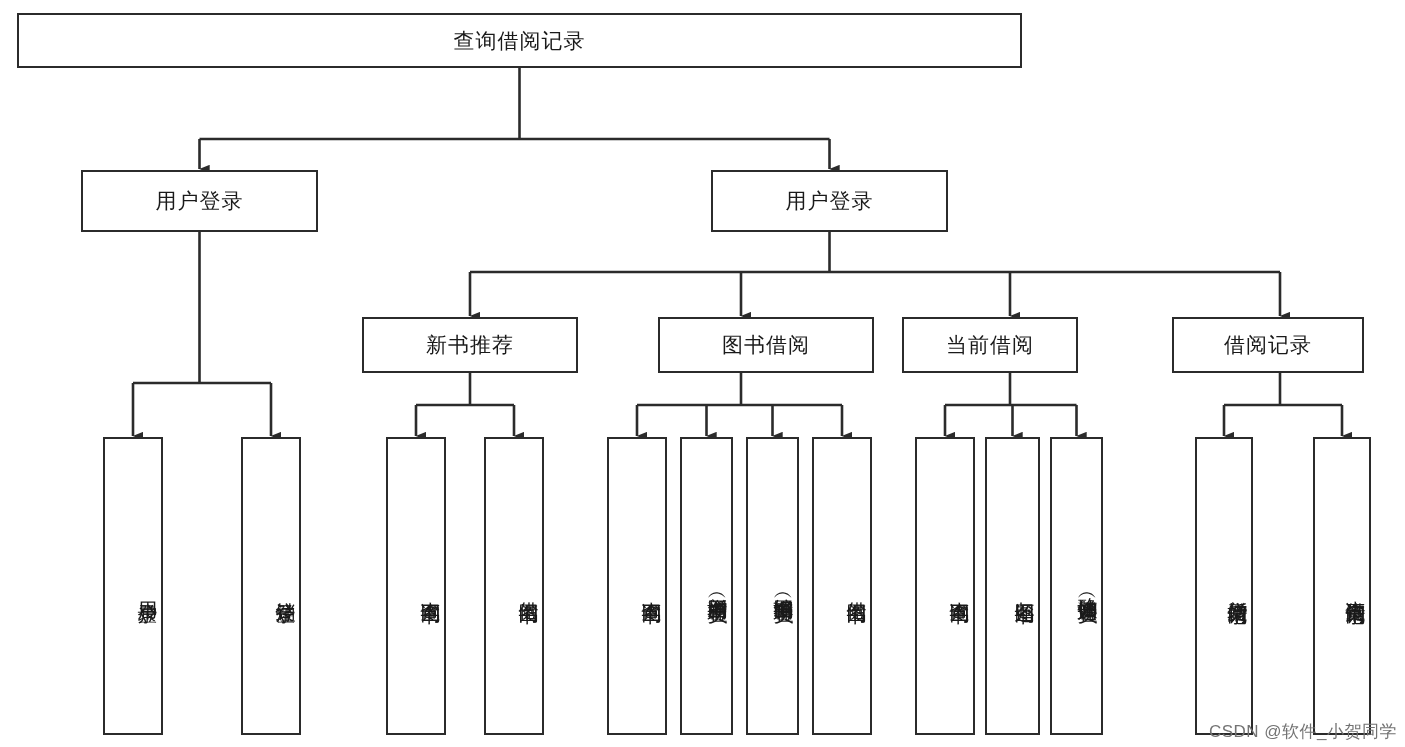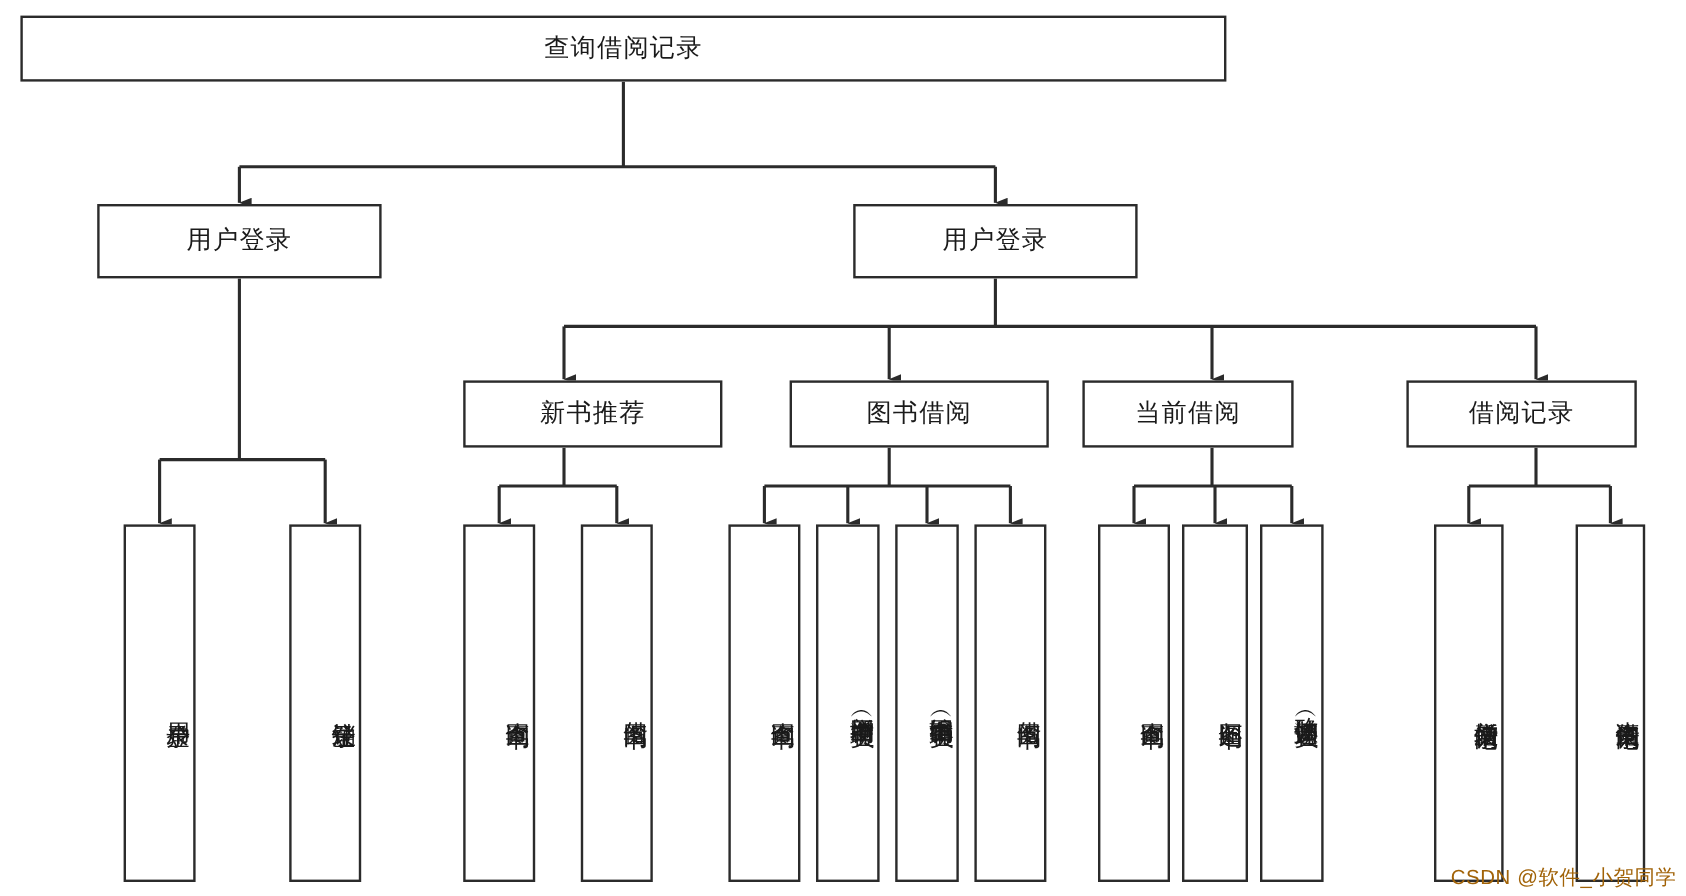--- a/index.html
+++ b/index.html
@@ -59,21 +59,21 @@
   }
   .node-label {
     display: block;
     white-space: nowrap;
   }
   .watermark {
     position: absolute;
     right: 8px;
     bottom: 4px;
     font-size: 17px;
-    color: #a16207;
+    color: #737373;
     letter-spacing: 0.5px;
     white-space: nowrap;
     pointer-events: none;
   }
 </style>
 </head>
 <body>
 
 <div id="diagram-root">
 
@@ -123,21 +123,21 @@
   <div id="nodes-layer">
       <div class="node-box horiz" style="left: 17px; top: 13px; width: 1005px; height: 55px;">
         <span class="node-label">查询借阅记录</span>
       </div>
       <div class="node-box horiz" style="left: 81px; top: 170px; width: 237px; height: 62px;">
         <span class="node-label">用户登录</span>
       </div>
       <div class="node-box horiz" style="left: 711px; top: 170px; width: 237px; height: 62px;">
         <span class="node-label">用户登录</span>
       </div>
-      <div class="node-box horiz" style="left: 362px; top: 317px; width: 216px; height: 56px; margin-left: 24px;">
+      <div class="node-box horiz" style="left: 362px; top: 317px; width: 216px; height: 56px;">
         <span class="node-label">新书推荐</span>
       </div>
       <div class="node-box horiz" style="left: 658px; top: 317px; width: 216px; height: 56px;">
         <span class="node-label">图书借阅</span>
       </div>
       <div class="node-box horiz" style="left: 902px; top: 317px; width: 176px; height: 56px;">
         <span class="node-label">当前借阅</span>
       </div>
       <div class="node-box horiz" style="left: 1172px; top: 317px; width: 192px; height: 56px;">
         <span class="node-label">借阅记录</span>

